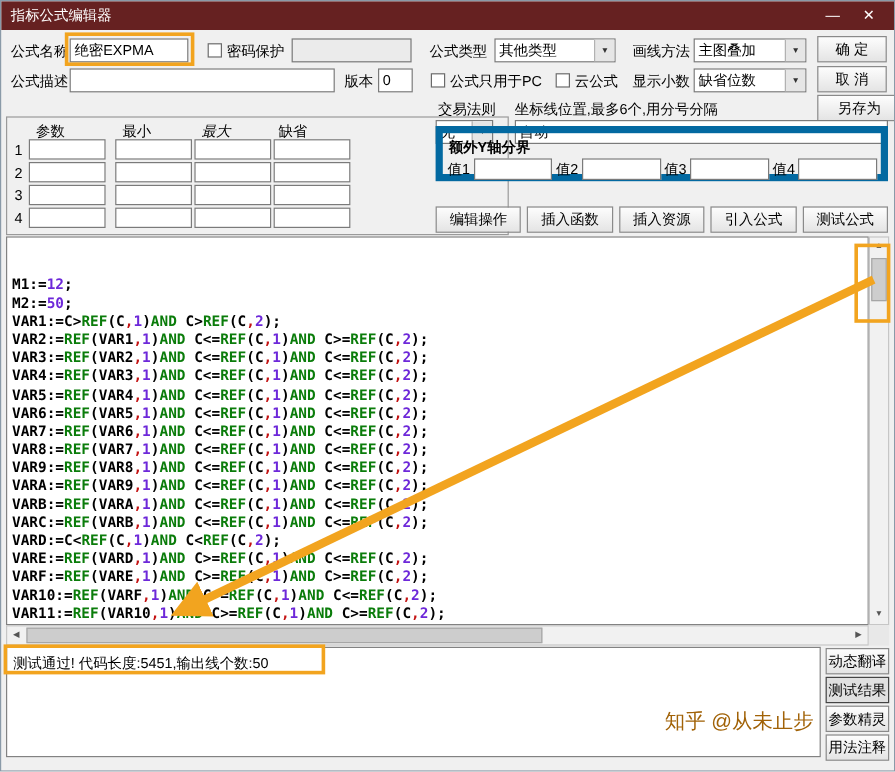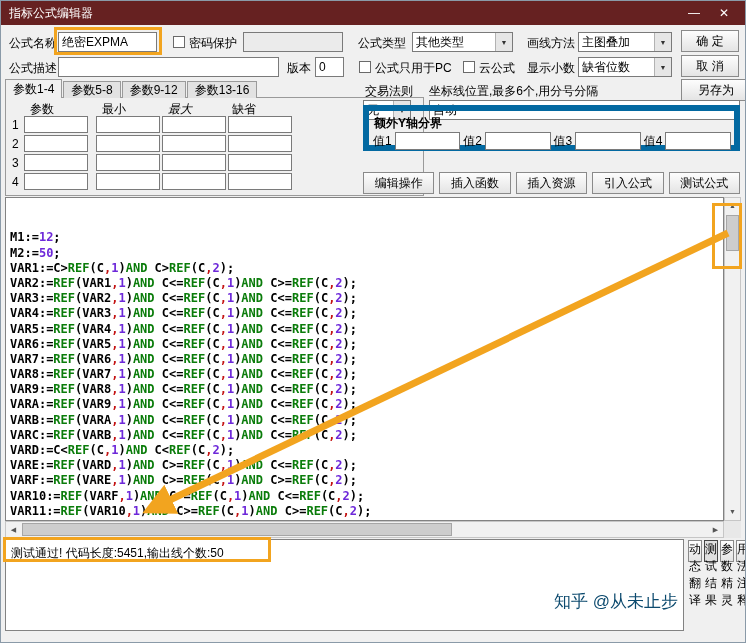--- a/index.html
+++ b/index.html
@@ -36,22 +36,22 @@
   .tk-num{color:#6d28d9}
   .tk-punc{color:#c41212}
   .vscroll{position:absolute;left:723px;top:196px;width:17px;height:324px;background:#f1f1f1;border:1px solid #c6c6c6;cursor:pointer}
   .sb-glyph{position:absolute;left:0;width:15px;height:16px;font-size:7px;color:#555;text-align:center;line-height:16px}
   .vthumb{position:absolute;left:1px;top:17px;width:13px;height:36px;background:#cdcdcd;border:1px solid #a6a6a6}
   .hscroll{position:absolute;left:4px;top:520px;width:719px;height:17px;background:#f1f1f1;border:1px solid #c6c6c6;cursor:pointer}
   .hthumb{position:absolute;left:16px;top:1px;width:430px;height:13px;background:#cdcdcd;border:1px solid #a6a6a6}
   .sb-corner{position:absolute;left:723px;top:520px;width:17px;height:17px;background:#e8e8e8}
   .status-panel{position:absolute;left:4px;top:538px;width:679px;height:92px;background:#fff;border:1px solid #828282}
   .status-text{position:absolute;left:5px;top:5px;white-space:nowrap}
-  .watermark{position:absolute;left:548px;top:50px;color:#0c4a6e;font-size:17px;white-space:nowrap}
-  .side-btns{position:absolute;left:687px;top:539px;width:53px;display:flex;flex-direction:row;gap:2px}
+  .watermark{position:absolute;left:548px;top:50px;color:#a16207;font-size:17px;white-space:nowrap}
+  .side-btns{position:absolute;left:687px;top:539px;width:53px;display:flex;flex-direction:column;gap:2px}
   .side-btn{height:22px;border:1px solid #8a8a8a;background:linear-gradient(#fdfdfd,#e4e4e4);font:12px "Liberation Sans",sans-serif;cursor:pointer;padding:0}
   .side-btn.active{background:#e0e0e0;border:1px solid #454545}
   .annot-box{position:absolute;border:3px solid #f2a41f;pointer-events:none;z-index:10}
   .annot-arrow{position:absolute;left:0;top:0;pointer-events:none;z-index:9}
 </style>
 </head>
 <body>
 
 <div class="window">
 
@@ -86,26 +86,20 @@
   <span class="lbl" style="left:374px;top:60px">公式只用于PC</span>
   <span class="chk" style="left:462px;top:60px"></span>
   <span class="lbl" style="left:478px;top:60px">云公式</span>
   <span class="lbl" style="left:526px;top:60px">显示小数</span>
   <div class="select" style="left:577px;top:56px;width:94px">
     <span class="sel-text">缺省位数</span>
     <span class="sel-arrow">▼</span>
   </div>
   <button class="btn" style="left:680px;top:54px;width:58px">取 消</button>
 
-  <div class="tabs">
-      <div class="tab selected">参数1-4</div>
-      <div class="tab">参数5-8</div>
-      <div class="tab">参数9-12</div>
-      <div class="tab">参数13-16</div>
-    </div>
   <span class="lbl" style="left:364px;top:83px">交易法则</span>
   <span class="lbl" style="left:428px;top:83px">坐标线位置,最多6个,用分号分隔</span>
   <button class="btn" style="left:680px;top:78px;width:70px">另存为</button>
 
   <div class="param-panel">
     <div>
         <span class="p-head" style="left: 24px;">参数</span>
         <span class="p-head" style="left: 96px;">最小</span>
         <span class="p-head" style="left: 162px; font-style: italic;">最大</span>
         <span class="p-head" style="left: 226px;">缺省</span>

